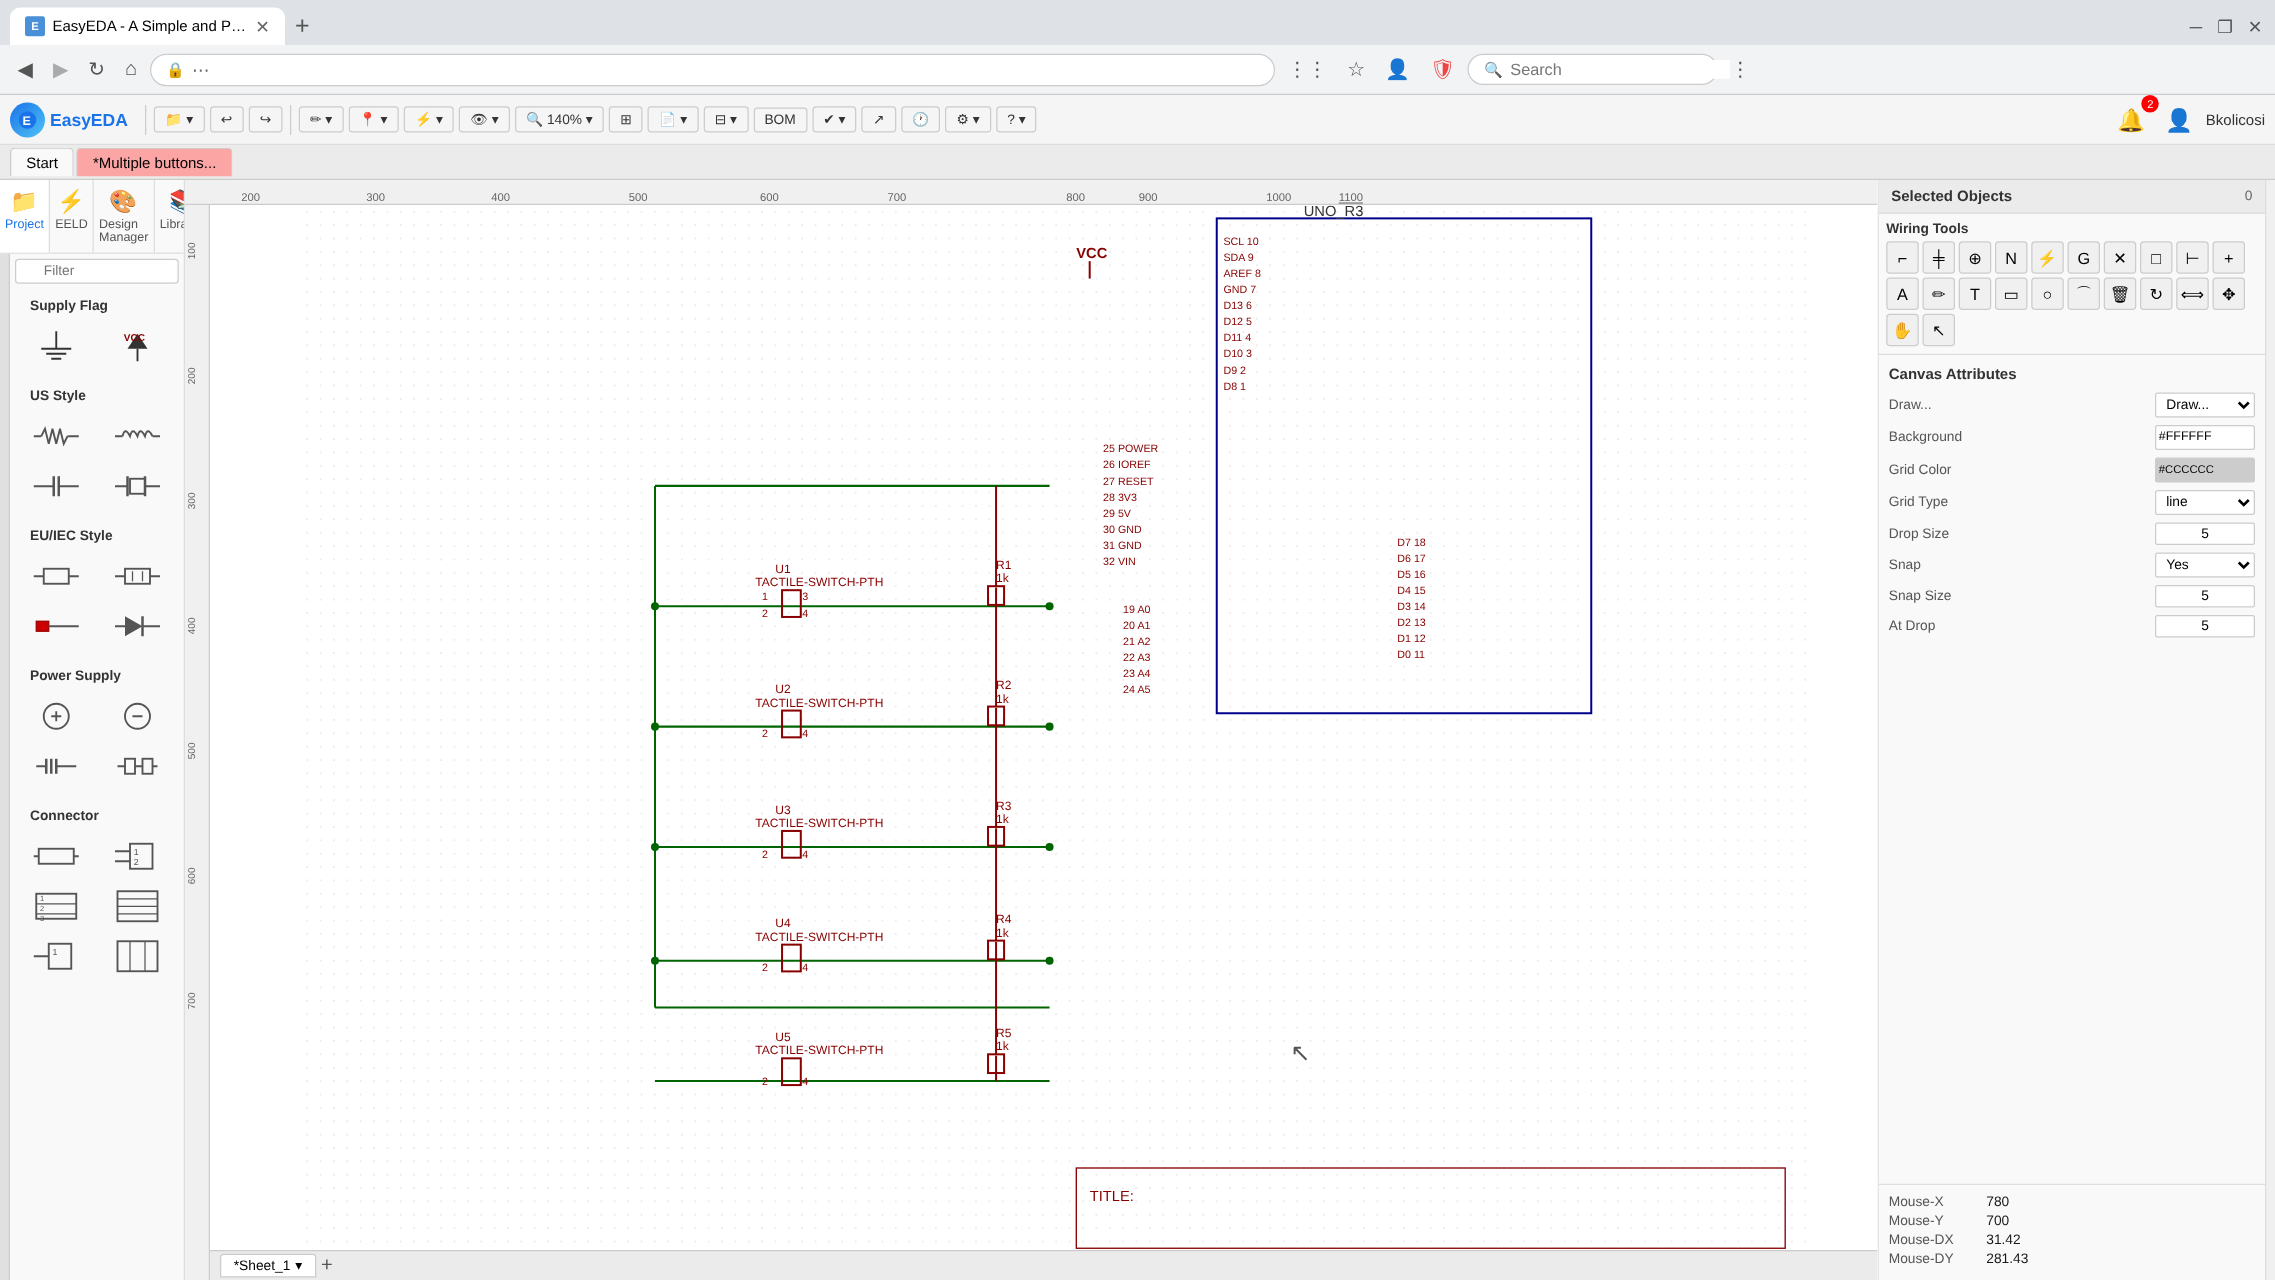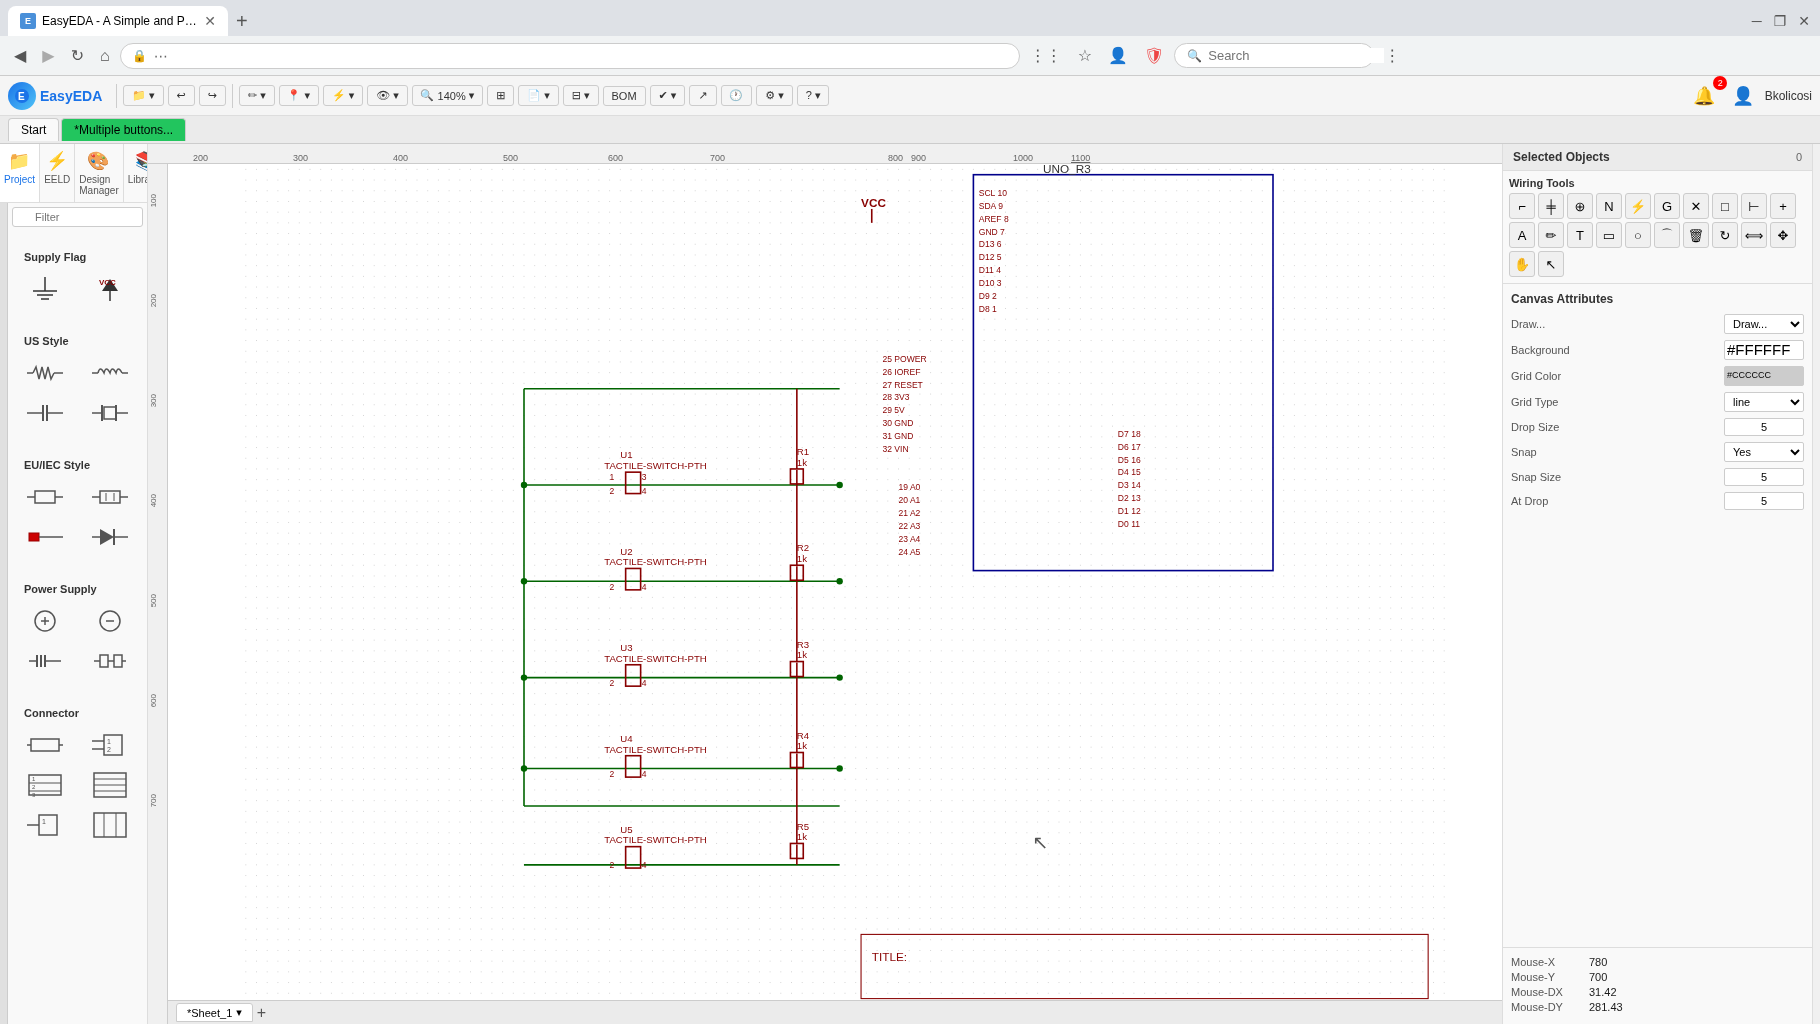--- a/index.html
+++ b/index.html
@@ -40,29 +40,29 @@
     .sidebar { width: 148px; background: #f9f9f9; border-right: 1px solid #ddd; display: flex; flex-direction: column; overflow: hidden; }
     .sidebar-tabs { display: flex; border-bottom: 1px solid #ddd; }
     .sidebar-tab { flex: 1; display: flex; flex-direction: column; align-items: center; padding: 6px 4px; cursor: pointer; font-size: 10px; color: #555; gap: 2px; border-right: 1px solid #ddd; }
     .sidebar-tab:last-child { border-right: none; }
     .sidebar-tab.active { background: white; color: #1a73e8; }
     .sidebar-tab-icon { font-size: 18px; }
     .sidebar-search { padding: 4px; }
     .sidebar-search input { width: 100%; padding: 3px 6px; border: 1px solid #ccc; border-radius: 3px; font-size: 11px; outline: none; }
     .sidebar-section-title { font-size: 11px; font-weight: bold; padding: 4px 8px; color: #333; }
     .sidebar-content { overflow-y: auto; flex: 1; }
-    .component-group { padding: 4px 8px; margin-top: 12px; }
+    .component-group { padding: 4px 8px; }
     .component-row { display: flex; gap: 8px; align-items: center; justify-content: space-around; margin: 4px 0; }
     .comp-item { display: flex; flex-direction: column; align-items: center; cursor: pointer; padding: 2px; border-radius: 3px; }
     .comp-icon { width: 40px; height: 32px; display: flex; align-items: center; justify-content: center; }
 
     
     .editor-tabs { display: flex; align-items: center; height: 28px; background: #ebebeb; border-bottom: 1px solid #ccc; padding: 0 8px; gap: 2px; }
     .editor-tab { padding: 4px 12px; background: #f9f9f9; border: 1px solid #ccc; border-bottom: none; border-radius: 4px 4px 0 0; font-size: 12px; cursor: pointer; }
-    .editor-tab.active { background: #22c55e; font-weight: 500; }
+    .editor-tab.active { background: #fca5a5; font-weight: 500; }
 
     
     .canvas-area { flex: 1; position: relative; background: white; overflow: hidden; }
     .canvas-ruler-h { position: absolute; top: 0; left: 0; right: 0; height: 20px; background: #f0f0f0; border-bottom: 1px solid #ccc; display: flex; align-items: flex-end; overflow: hidden; }
     .canvas-ruler-v { position: absolute; top: 20px; left: 0; bottom: 0; width: 20px; background: #f0f0f0; border-right: 1px solid #ccc; }
     .ruler-tick { position: absolute; font-size: 9px; color: #666; }
     .sheet-tabs { position: absolute; bottom: 0; left: 20px; right: 0; height: 24px; background: #ebebeb; border-top: 1px solid #ccc; display: flex; align-items: center; padding: 0 8px; gap: 4px; }
     .sheet-tab { padding: 2px 10px; background: white; border: 1px solid #ccc; border-radius: 3px 3px 0 0; font-size: 11px; cursor: pointer; display: flex; align-items: center; gap: 4px; }
     .sheet-add { background: none; border: none; font-size: 16px; cursor: pointer; color: #555; }
 
@@ -462,21 +462,21 @@
 
     <div class="canvas-area">
 
       <div class="canvas-ruler-h">
         <span class="ruler-tick" style="left:45px;">200</span>
         <span class="ruler-tick" style="left:145px;">300</span>
         <span class="ruler-tick" style="left:245px;">400</span>
         <span class="ruler-tick" style="left:355px;">500</span>
         <span class="ruler-tick" style="left:460px;">600</span>
         <span class="ruler-tick" style="left:562px;">700</span>
-        <span class="ruler-tick" style="left:700px;padding-left:40px;">800</span>
+        <span class="ruler-tick" style="left:665px;padding-left:40px;">800</span>
         <span class="ruler-tick" style="left:763px;">900</span>
         <span class="ruler-tick" style="left:865px;">1000</span>
         <span class="ruler-tick" style="left:923px;text-decoration:underline;">1100</span>
       </div>
 
       <div class="canvas-ruler-v">
         <span class="ruler-tick" style="top:30px;left:1px;font-size:8px;writing-mode:vertical-rl;transform:rotate(180deg);">100</span>
         <span class="ruler-tick" style="top:130px;left:1px;font-size:8px;writing-mode:vertical-rl;transform:rotate(180deg);">200</span>
         <span class="ruler-tick" style="top:230px;left:1px;font-size:8px;writing-mode:vertical-rl;transform:rotate(180deg);">300</span>
         <span class="ruler-tick" style="top:330px;left:1px;font-size:8px;writing-mode:vertical-rl;transform:rotate(180deg);">400</span>
@@ -676,21 +676,21 @@
         <div class="canvas-attrs-title">Canvas Attributes</div>
         <div class="attr-row">
           <span class="attr-label">Draw...</span>
           <select class="attr-select">
             <option>Draw...</option>
           </select>
         </div>
         <div class="attr-row">
           <span class="attr-label">Background</span>
           <div class="color-box" style="background:#FFFFFF;" title="#FFFFFF">
-            <span style="font-size:15px;padding:2px;">#FFFFFF</span>
+            <span style="font-size:10px;padding:2px;">#FFFFFF</span>
           </div>
         </div>
         <div class="attr-row">
           <span class="attr-label">Grid Color</span>
           <div class="color-box" style="background:#CCCCCC;">
             <span style="font-size:9px;padding:2px;">#CCCCCC</span>
           </div>
         </div>
         <div class="attr-row">
           <span class="attr-label">Grid Type</span>

